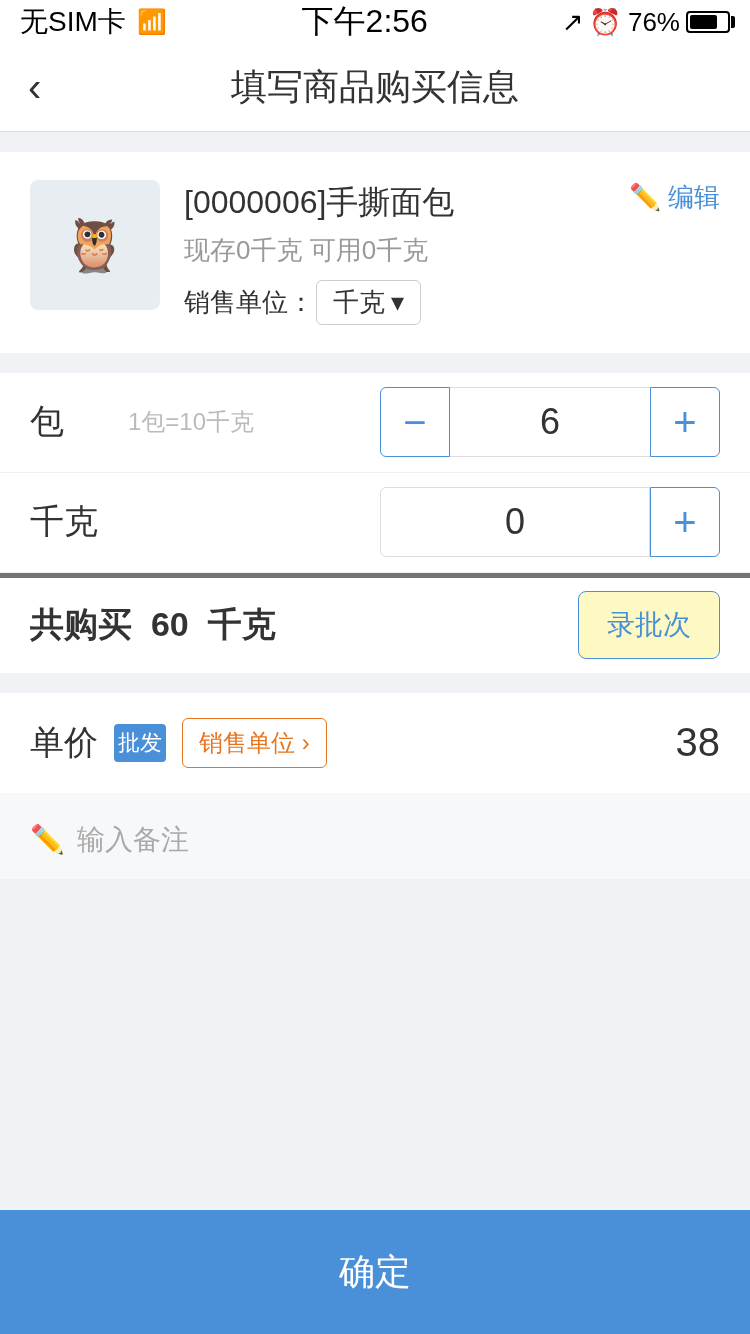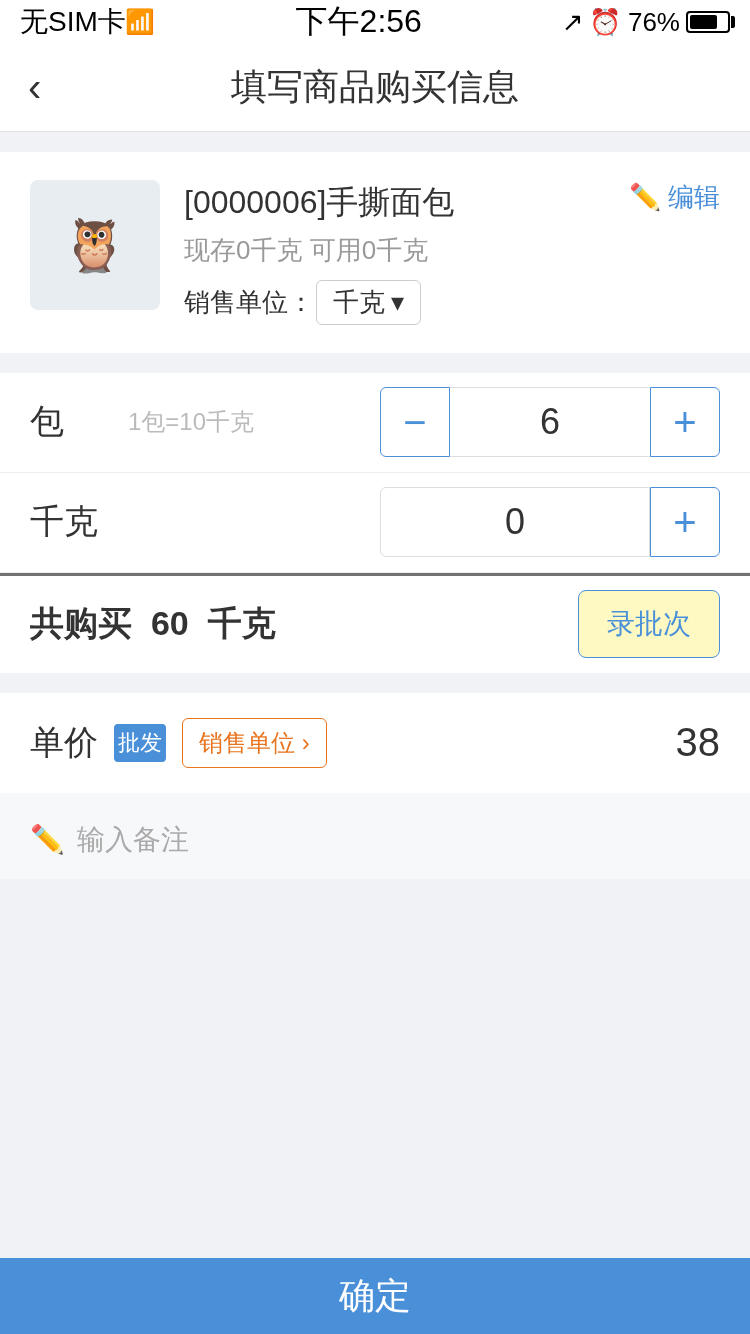--- a/index.html
+++ b/index.html
@@ -18,21 +18,21 @@
       width: 750px;
       height: 44px;
       background: #fff;
       display: flex;
       align-items: center;
       justify-content: space-between;
       padding: 0 20px;
       font-size: 28px;
       color: #000;
     }
-    .status-left { display: flex; align-items: center; gap: 0; }
+    .status-left { display: flex; align-items: center; gap: 12px; }
     .status-center { font-size: 32px; font-weight: 500; }
     .status-right { display: flex; align-items: center; gap: 6px; font-size: 26px; }
     .wifi-icon { font-size: 24px; }
     .battery-bar {
       width: 44px; height: 22px; border: 2px solid #000; border-radius: 4px; position: relative;
       display: inline-flex; align-items: center; padding: 2px;
     }
     .battery-bar::after {
       content: '';
       position: absolute; right: -7px; top: 50%; transform: translateY(-50%);
@@ -200,21 +200,21 @@
     }
 
     
     .total-row {
       background: #fff;
       display: flex;
       align-items: center;
       justify-content: space-between;
       padding: 0 30px;
       height: 100px;
-      border-top: 3px solid #737373;
+      border-top: 5px solid #737373;
     }
     .total-text {
       font-size: 34px;
       color: #333;
     }
     .total-text span {
       font-weight: 600;
     }
     .batch-btn {
       border: 1px solid #4a90d9;
@@ -299,21 +299,21 @@
       flex: 1;
       min-height: 300px;
     }
 
     
     .bottom-btn {
       position: fixed;
       bottom: 0;
       left: 0;
       width: 750px;
-      height: 76px;
+      height: 124px;
       background: #4a90d9;
       display: flex;
       align-items: center;
       justify-content: center;
       color: #fff;
       font-size: 36px;
       font-weight: 500;
       cursor: pointer;
     }
 

